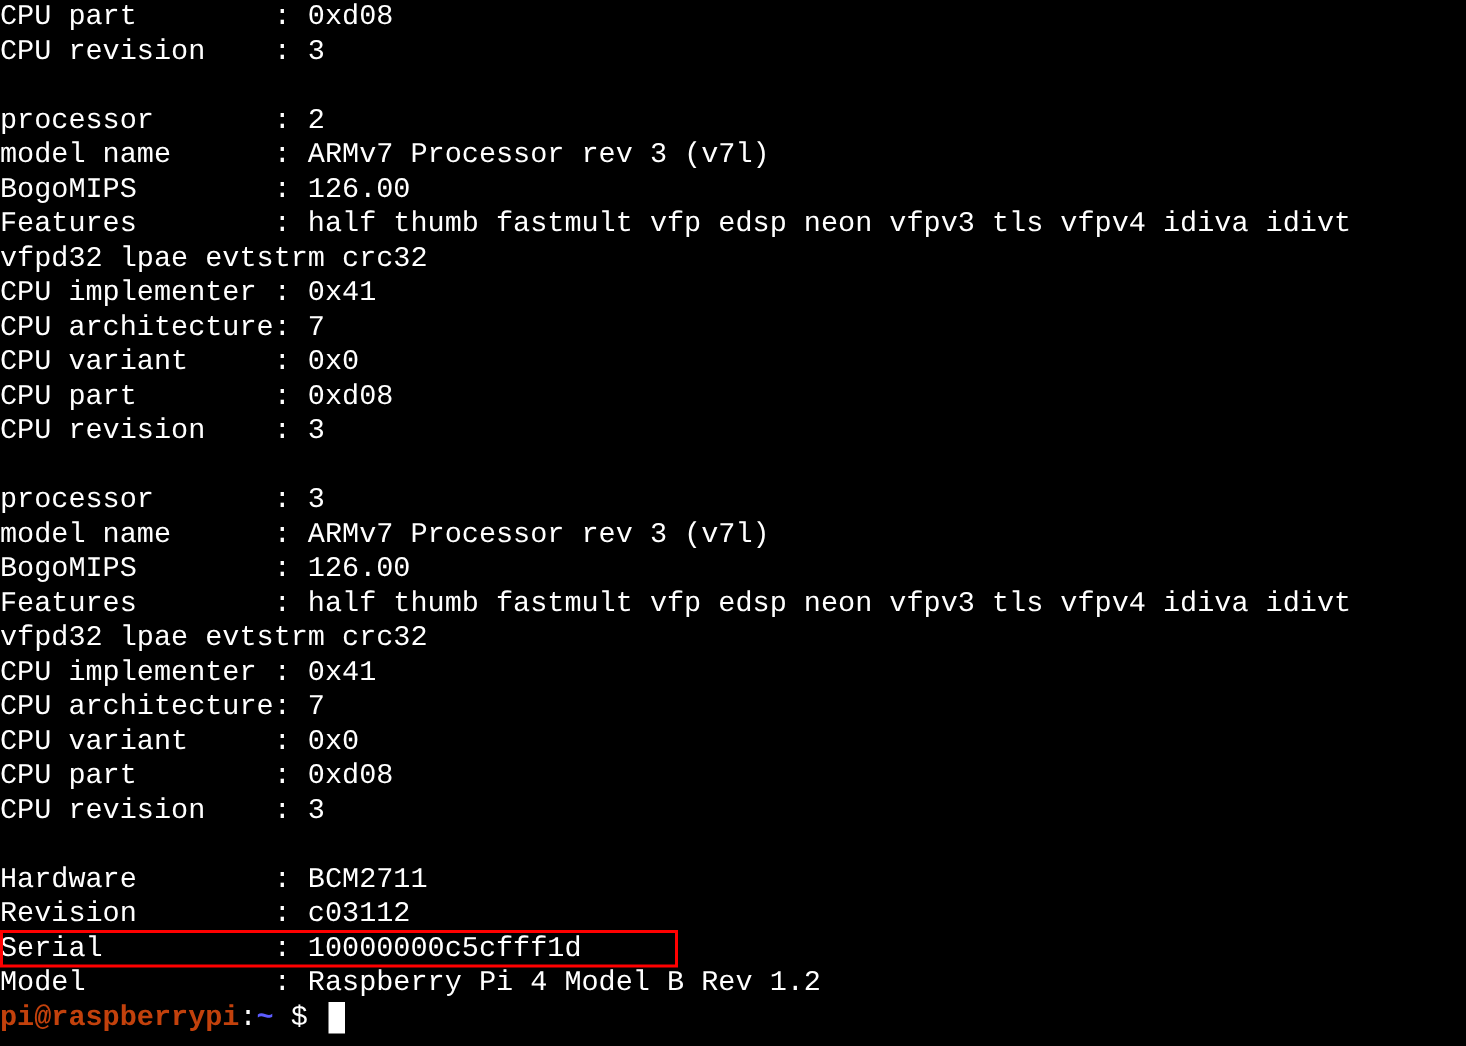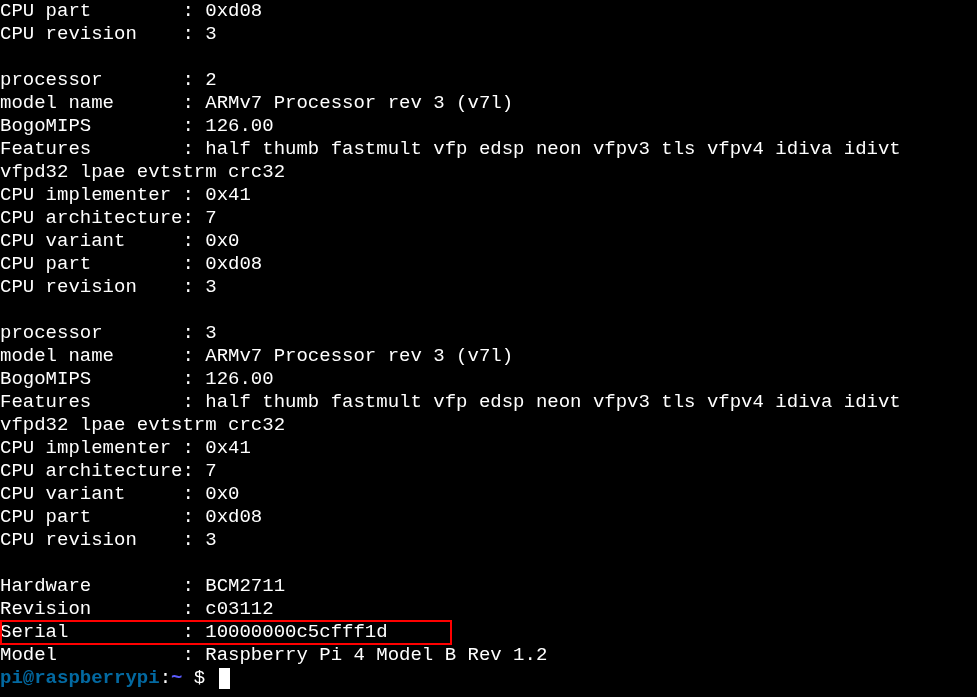--- a/index.html
+++ b/index.html
@@ -17,21 +17,21 @@
     color: #fff;
     white-space: pre;
     letter-spacing: 0px;
     padding: 0;
     position:relative;
   }
   .line {
     display: block;
     height: 23px;
   }
-  .green { color: #0369a1; font-weight: bold; margin-top: 12px; }
+  .green { color: #c2410c; font-weight: bold; margin-top: 12px; }
   .blue  { color: #5c5cff; font-weight: bold; }
   .white { color: #ffffff; }
   .highlight-box {
     position: absolute;
     border: 2px solid #ff0000;
     box-sizing: border-box;
     pointer-events: none;
   }
   .cursor {
     display: inline-block;

